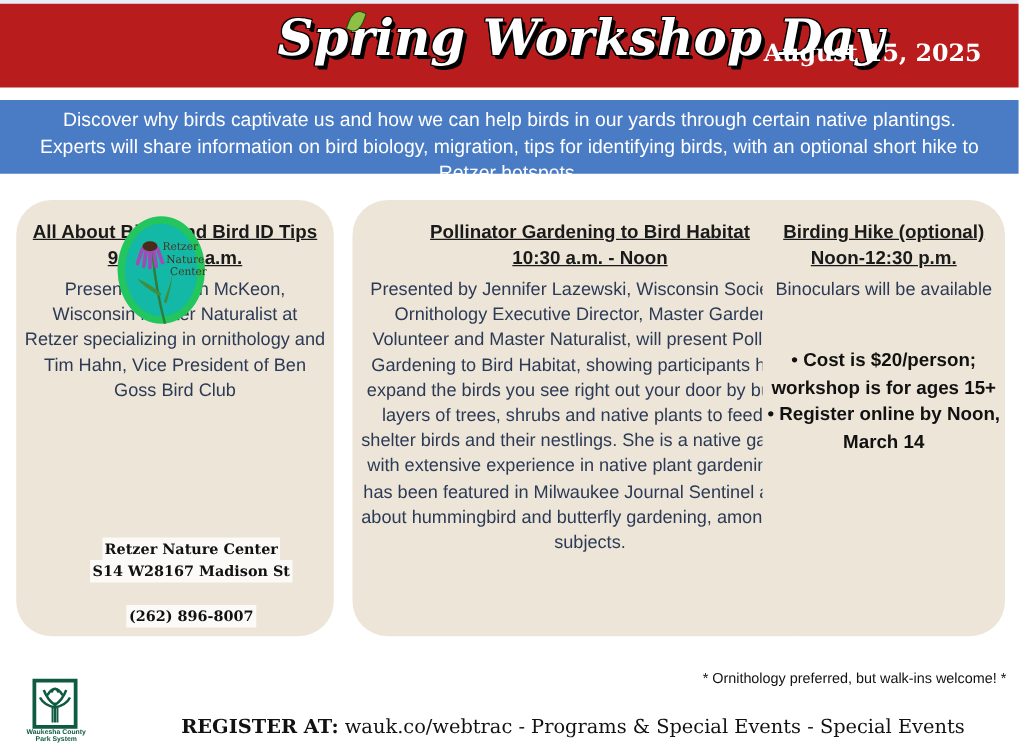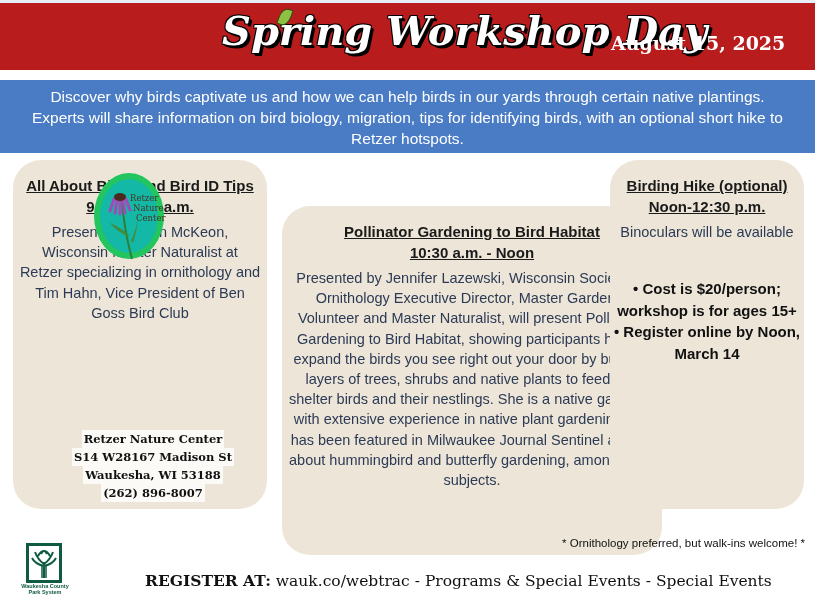--- a/index.html
+++ b/index.html
@@ -23,33 +23,33 @@
       background: #8dc043; border-radius: 60% 10% 60% 10%;
       transform: rotate(20deg); border: 1px solid #2b4a12;
     }
     .header-date {
       position: absolute; left: 611px; top: 29px;
       font-family: "DejaVu Serif", serif; font-weight: bold;
       font-size: 19px; color: #ffffff; white-space: nowrap;
     }
 
     .intro {
-      position: absolute; left: 0; top: 80px; width: 815px; height: 73px;
+      position: absolute; left: 0; top: 80px; width: 815px; height: 59px;
       background: #4a7cc5; color: #ffffff;
       font-size: 15.5px; line-height: 21px; text-align: center;
       padding: 6px 30px 0 30px;
     }
 
     .card {
       position: absolute; top: 160px; height: 349px;
       background: #ede6d8; border-radius: 28px;
       text-align: center; color: #2c3a55;
     }
     .card-1 { left: 13px; width: 254px; }
-    .card-2 { left: 282px; width: 380px; margin-top: 46px; }
+    .card-2 { left: 282px; width: 380px; }
     .card-3 { left: 610px; width: 194px; }
 
     .card-title, .card-time {
       font-weight: bold; color: #1a1a1a; text-decoration: underline;
       font-size: 15px; line-height: 21px;
     }
     .card-head { padding-top: 15px; margin-bottom: 5px; }
     .card-body { font-size: 14.5px; line-height: 20.2px; padding: 0 6px; }
     .card-2 .card-body { padding: 0 4px; }
 
@@ -113,21 +113,21 @@
 
 <div class="card card-1">
   <div class="card-head">
     <div class="card-title">All About Birds and Bird ID Tips</div>
     <div class="card-time">9:00-10:30 a.m.</div>
   </div>
   <div class="card-body">Presented by Erin McKeon, Wisconsin Master Naturalist at Retzer specializing in ornithology and Tim Hahn, Vice President of Ben Goss Bird Club</div>
   <div class="address">
     <span>Retzer Nature Center</span><br>
     <span>S14 W28167 Madison St</span><br>
-    <span>Waukesha, WI 53188</span><br>
+    <br>
     <span>(262) 896-8007</span>
   </div>
 </div>
 
 <div class="retzer-logo">
   <svg width="70" height="86" viewBox="0 0 70 86">
     <path d="M22 22 Q24 50 32 80" stroke="#2f7d3a" stroke-width="2" fill="none"></path>
     <path d="M28 58 Q14 50 10 44 Q20 48 29 56 Z" fill="#3f8e3f"></path>
     <path d="M31 62 Q36 50 38 40 Q37 52 33 64 Z" fill="#3f8e3f"></path>
     <path d="M14 20 L10 32 M17 21 L15 34 M20 21 L20 35 M23 21 L25 34 M26 20 L30 31" stroke="#a04bb8" stroke-width="3" stroke-linecap="round"></path>

